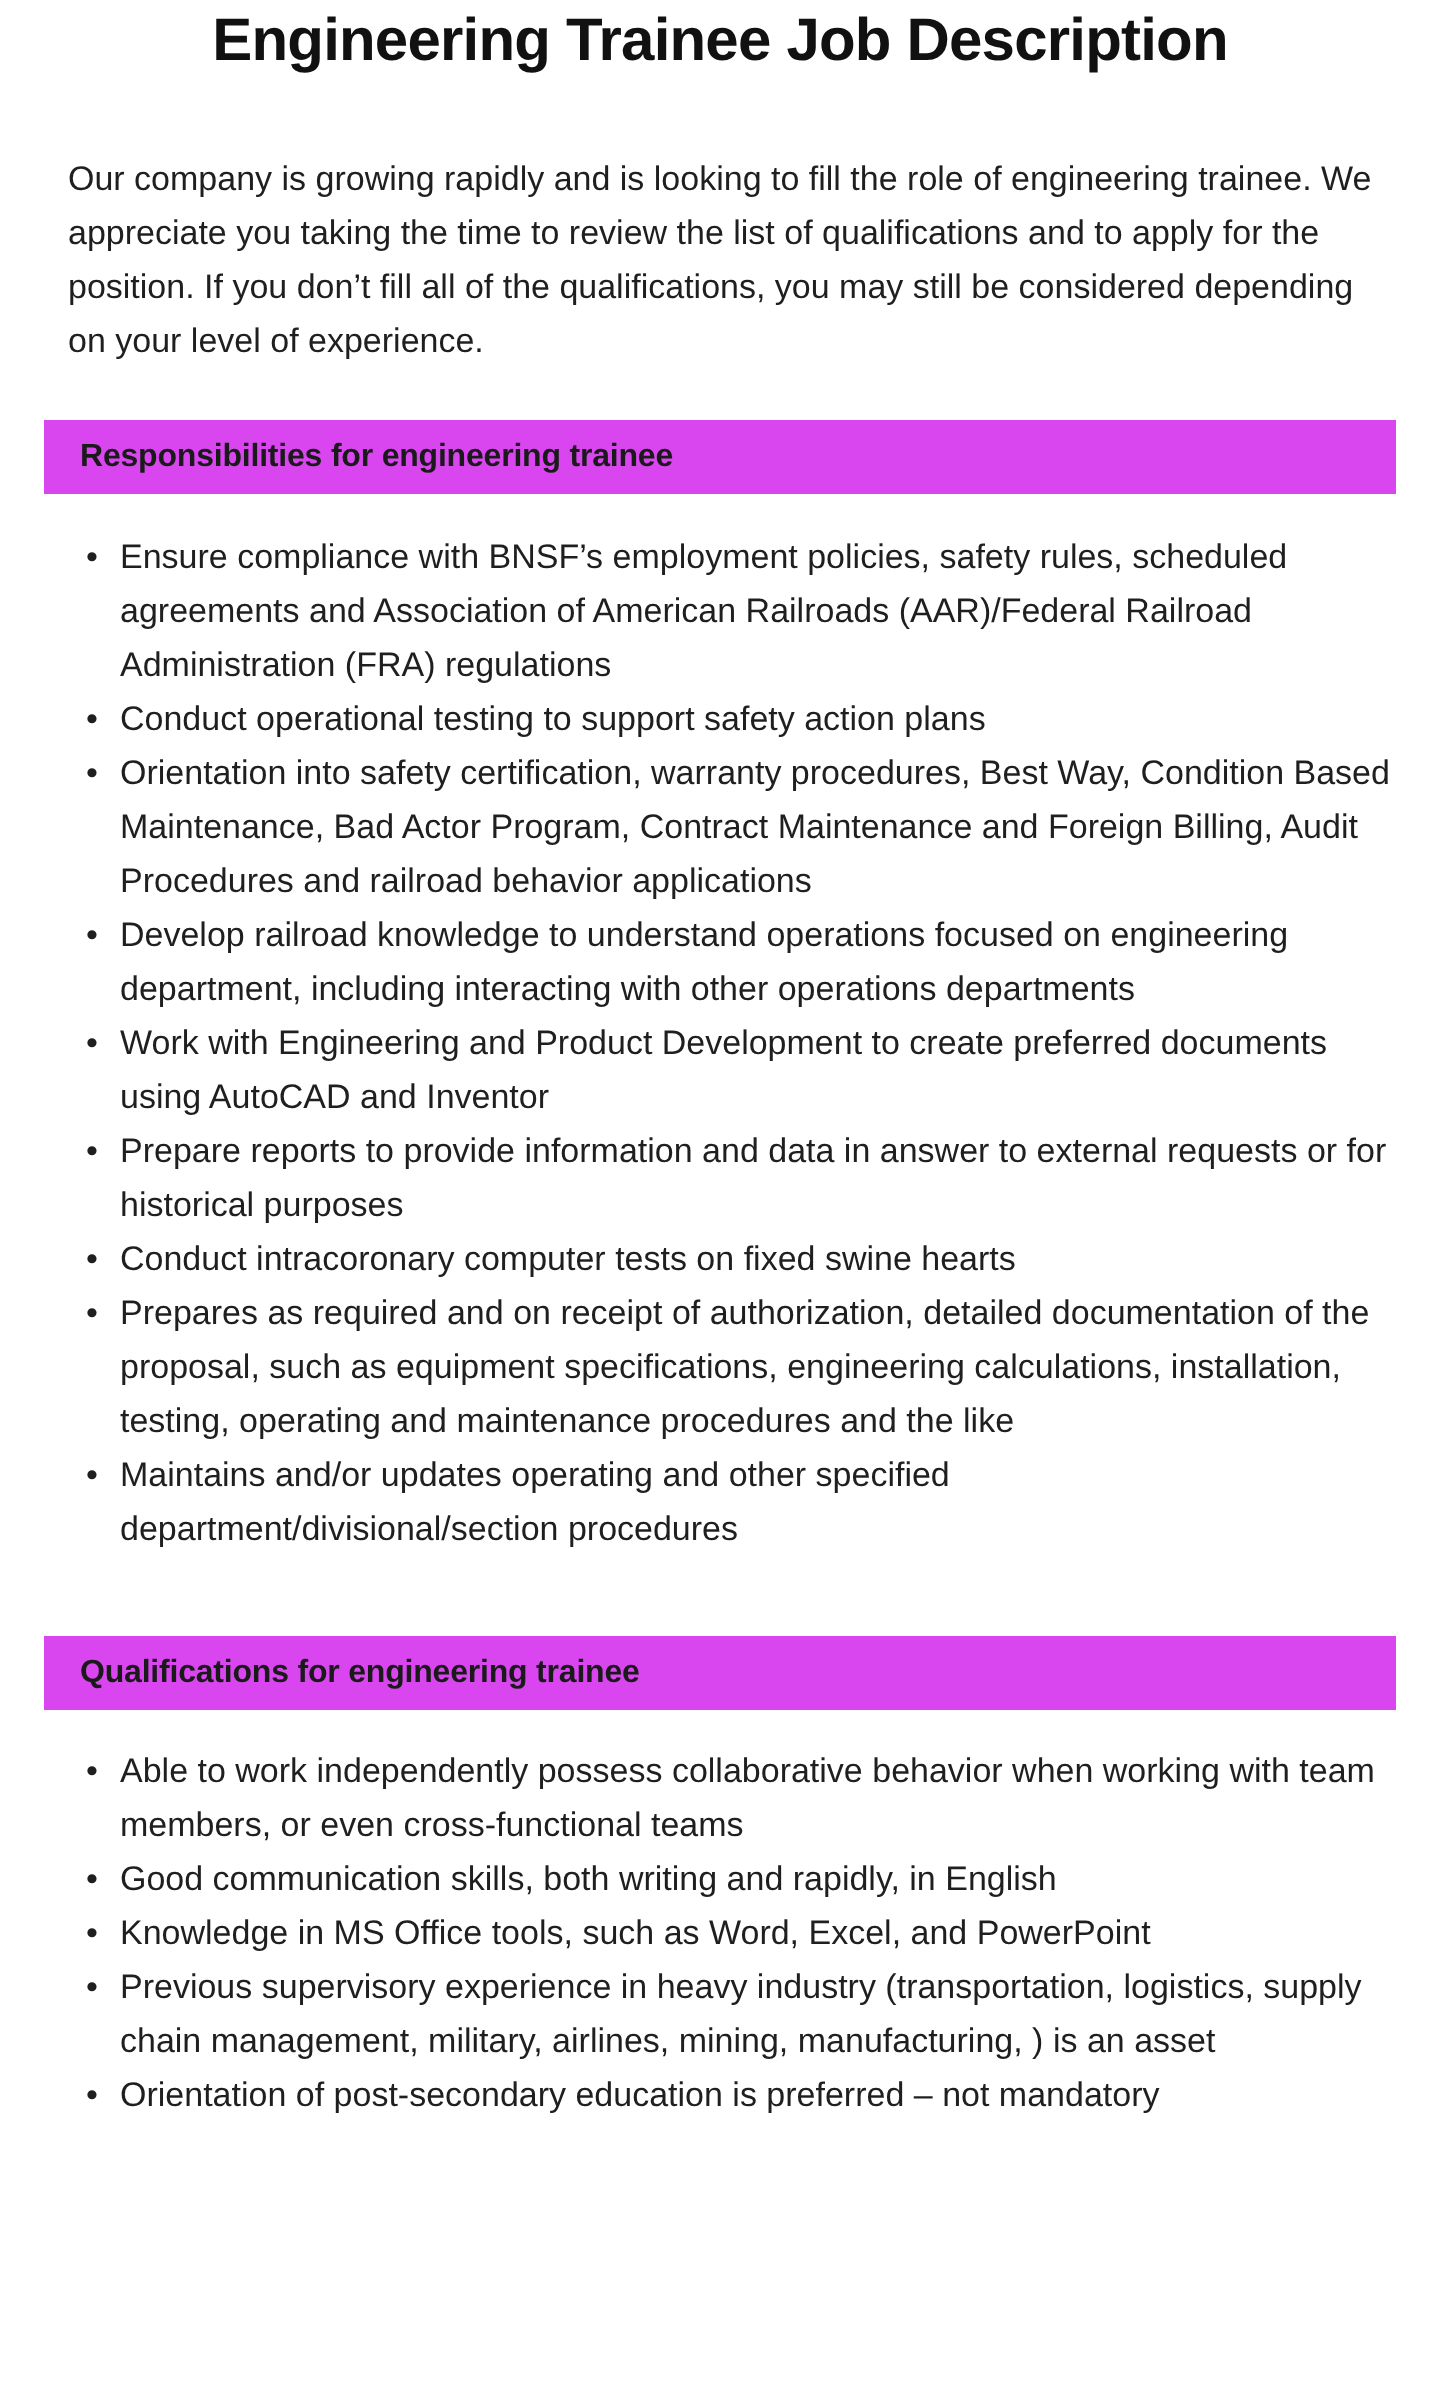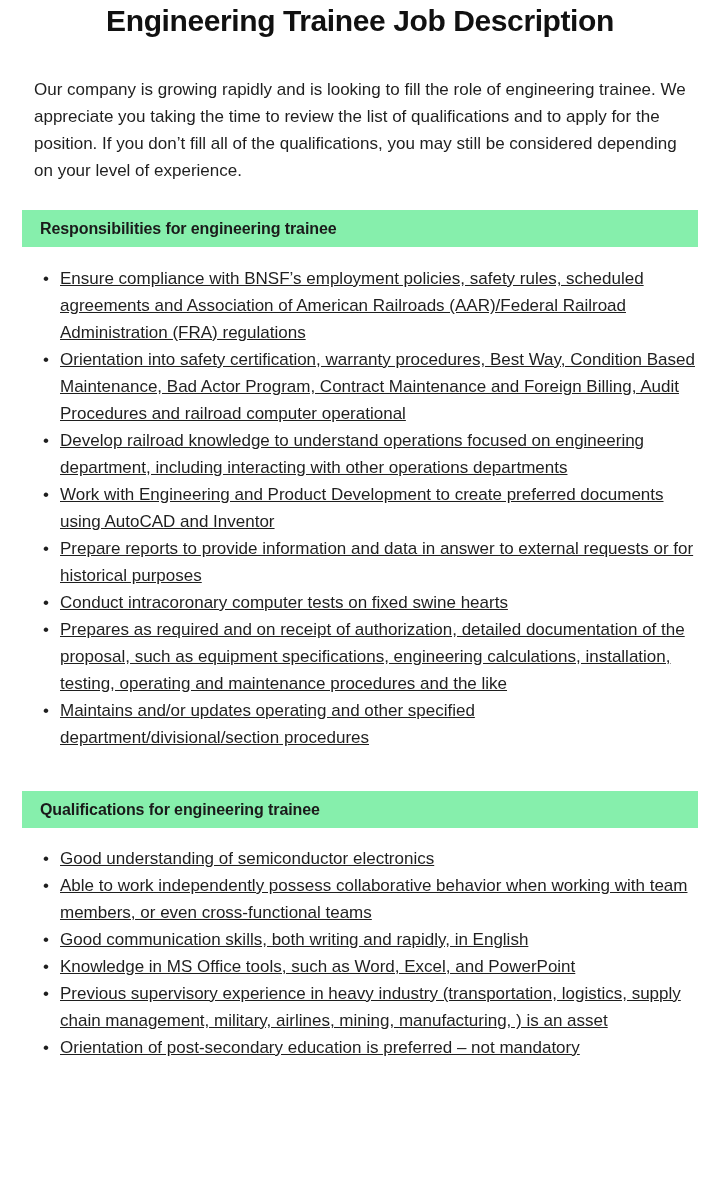--- a/index.html
+++ b/index.html
@@ -39,21 +39,21 @@
     margin: 12px;
     padding-top: 25px;
     color: #1f1f1f;
   }
 
   .section {
     margin-top: 26px;
   }
 
   .section-header {
-    background: #86efac;
+    background: #d946ef;
     font-size: 16px;
     font-weight: bold;
     color: #1a1a1a;
     padding: 9px 0 9px 18px;
     line-height: 19px;
     box-sizing: border-box;
     height: 37px;
     letter-spacing: -0.1px;
   }
 
@@ -64,21 +64,20 @@
     padding-top: 18px;
   }
 
   .bullet-list li {
     position: relative;
     font-size: 17px;
     line-height: 27px;
     color: #1f1f1f;
     padding-left: 38px;
     margin: 0;
-    text-decoration: underline;
   }
 
   .bullet-list li::before {
     content: "\2022";
     position: absolute;
     left: 21px;
     top: 0;
     font-size: 17px;
     line-height: 27px;
     color: #1f1f1f;
@@ -97,34 +96,34 @@
 <div class="page">
 
   <h1 class="doc-title">Engineering Trainee Job Description</h1>
 
   <p class="intro">Our company is growing rapidly and is looking to fill the role of engineering trainee. We appreciate you taking the time to review the list of qualifications and to apply for the position. If you don’t fill all of the qualifications, you may still be considered depending on your level of experience.</p>
 
   <div class="section section-responsibilities">
     <div class="section-header">Responsibilities for engineering trainee</div>
     <ul class="bullet-list">
       <li>Ensure compliance with BNSF’s employment policies, safety rules, scheduled agreements and Association of American Railroads (AAR)/Federal Railroad Administration (FRA) regulations</li>
-      <li>Orientation into safety certification, warranty procedures, Best Way, Condition Based Maintenance, Bad Actor Program, Contract Maintenance and Foreign Billing, Audit Procedures and railroad computer operational</li>
+      <li>Conduct operational testing to support safety action plans</li>
+      <li>Orientation into safety certification, warranty procedures, Best Way, Condition Based Maintenance, Bad Actor Program, Contract Maintenance and Foreign Billing, Audit Procedures and railroad behavior applications</li>
       <li>Develop railroad knowledge to understand operations focused on engineering department, including interacting with other operations departments</li>
       <li>Work with Engineering and Product Development to create preferred documents using AutoCAD and Inventor</li>
       <li>Prepare reports to provide information and data in answer to external requests or for historical purposes</li>
       <li>Conduct intracoronary computer tests on fixed swine hearts</li>
       <li>Prepares as required and on receipt of authorization, detailed documentation of the proposal, such as equipment specifications, engineering calculations, installation, testing, operating and maintenance procedures and the like</li>
       <li>Maintains and/or updates operating and other specified department/divisional/section procedures</li>
     </ul>
   </div>
 
   <div class="section section-qualifications">
     <div class="section-header">Qualifications for engineering trainee</div>
     <ul class="bullet-list">
-      <li>Good understanding of semiconductor electronics</li>
       <li>Able to work independently possess collaborative behavior when working with team members, or even cross-functional teams</li>
       <li>Good communication skills, both writing and rapidly, in English</li>
       <li>Knowledge in MS Office tools, such as Word, Excel, and PowerPoint</li>
       <li>Previous supervisory experience in heavy industry (transportation, logistics, supply chain management, military, airlines, mining, manufacturing, ) is an asset</li>
       <li>Orientation of post-secondary education is preferred – not mandatory</li>
     </ul>
   </div>
 
 </div>
 

